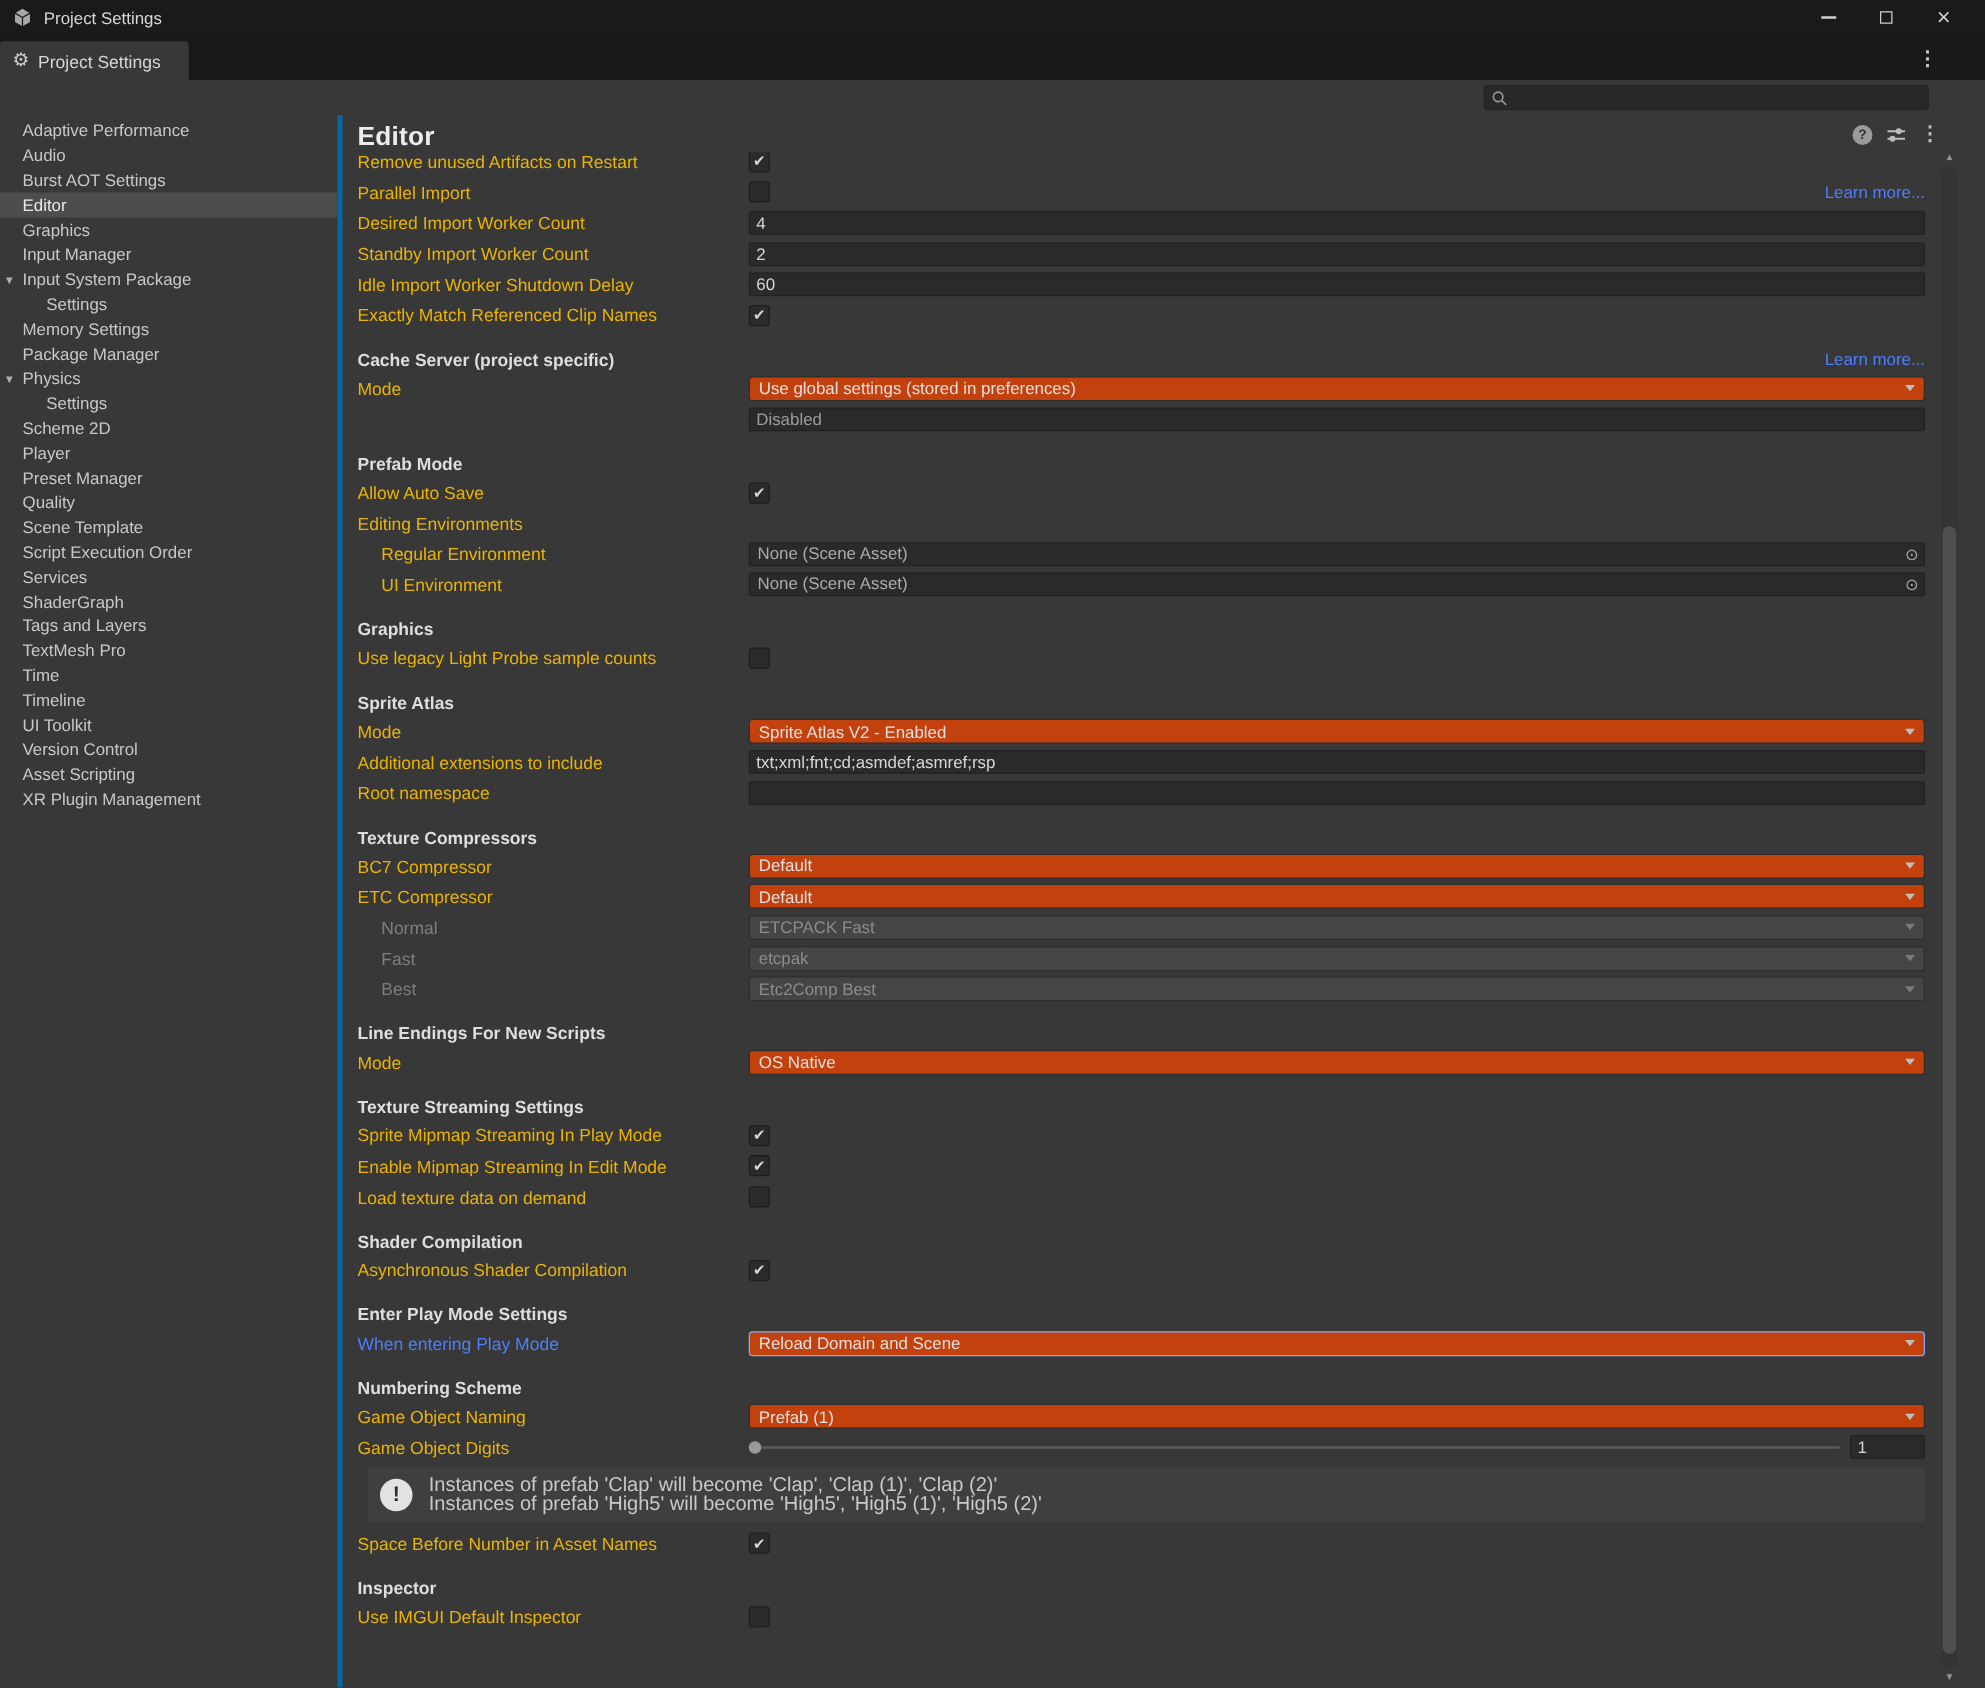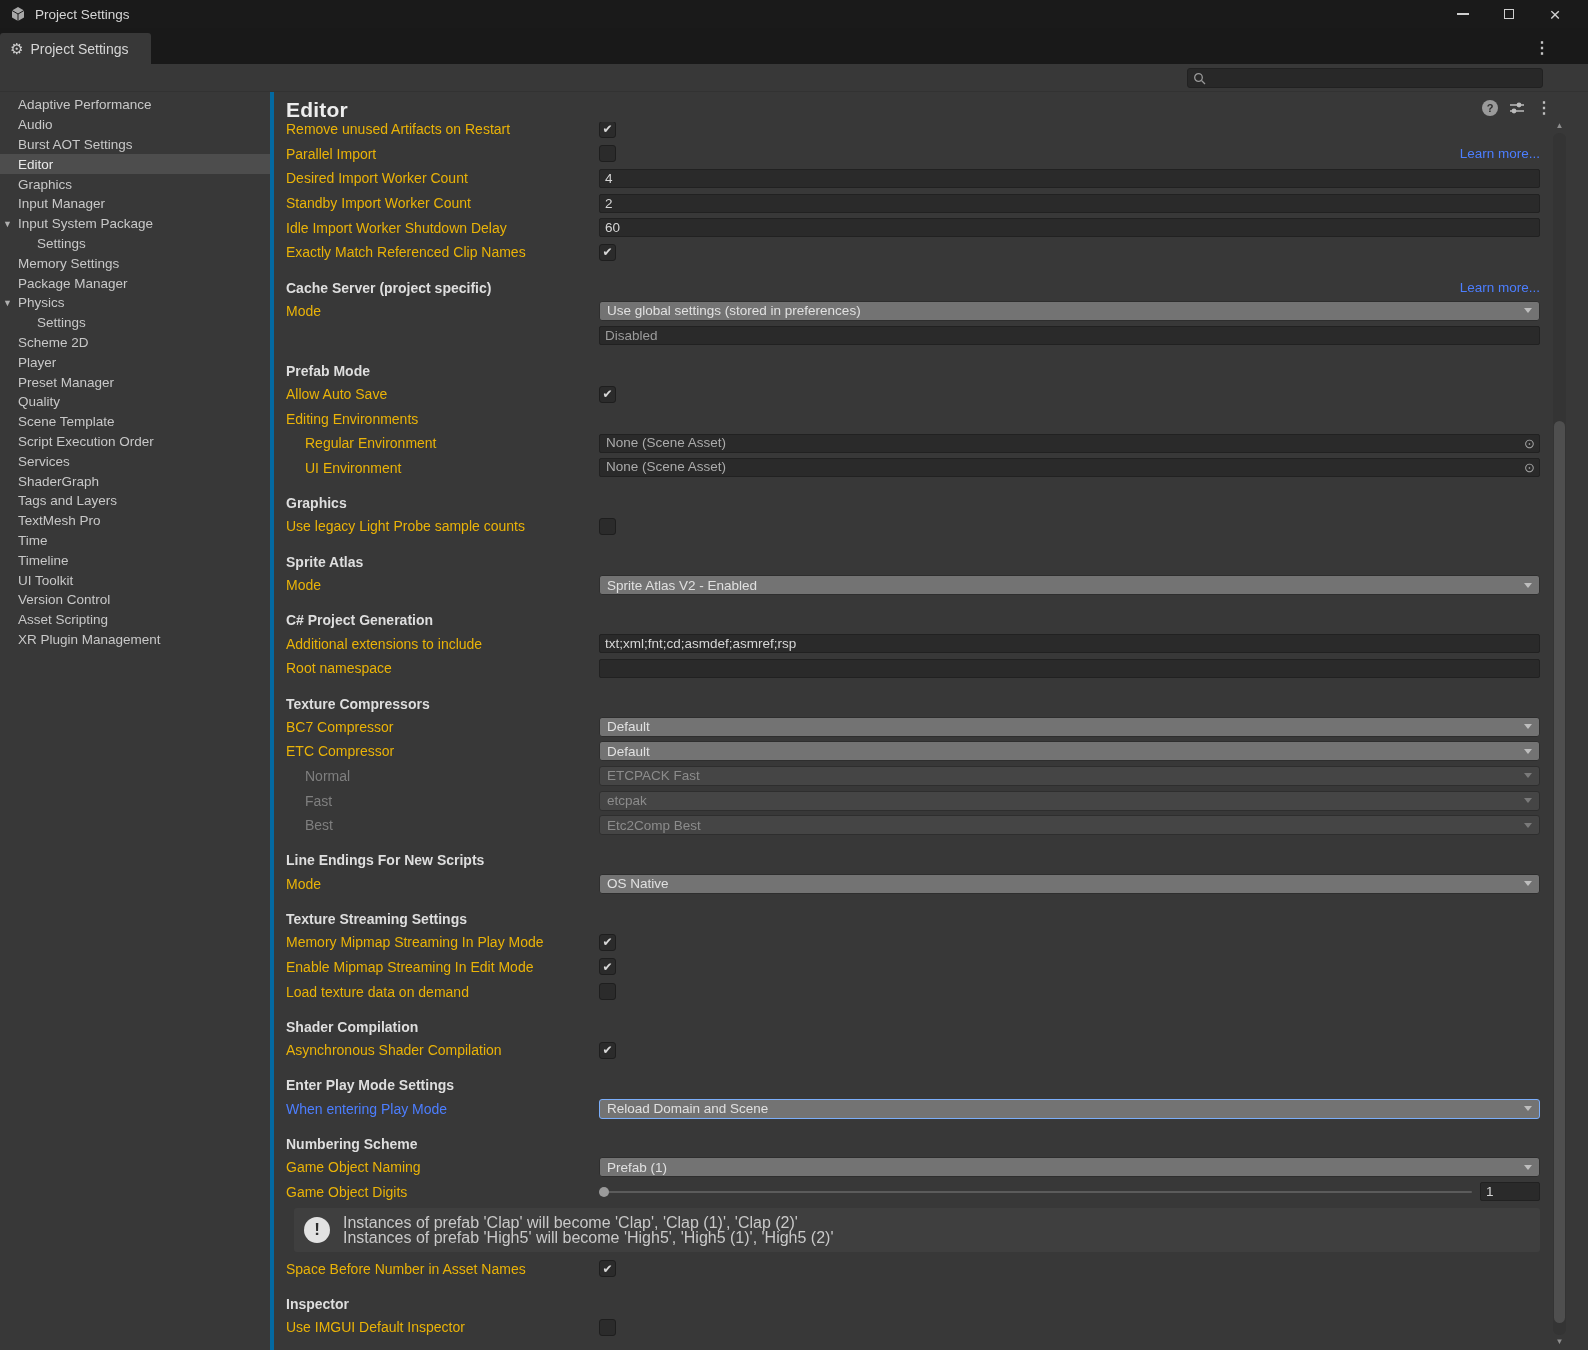--- a/index.html
+++ b/index.html
@@ -63,21 +63,21 @@
 
   .checkbox{width:17px;height:17px;background:#2B2B2B;border:1px solid #1E1E1E;border-radius:3px;
             display:flex;align-items:center;justify-content:center;flex:none}
   .checkbox .mark{color:#D8D8D8;font-size:12px;line-height:1}
 
   .textfield{flex:1;height:19px;background:#2A2A2A;border:1px solid #212121;border-radius:2px;
              padding:0 5px;font-size:13.5px;color:#D6D6D6;display:flex;align-items:center;
              white-space:nowrap;overflow:hidden;min-width:0}
   .textfield.ro{color:#9C9C9C}
 
-  .dropdown{flex:1;height:20px;background:#737373;border:1px solid #2E2E2E;border-radius:3px;
+  .dropdown{flex:1;height:20px;background:#c2410c;border:1px solid #2E2E2E;border-radius:3px;
             padding:0 7px;display:flex;align-items:center;white-space:nowrap;overflow:hidden;min-width:0}
   .dd-val{font-size:13.5px;color:#E0E0E0;flex:1;overflow:hidden}
   .dd-arrow{width:0;height:0;border-left:4px solid transparent;border-right:4px solid transparent;
             border-top:5px solid #BEBEBE;margin-left:8px;flex:none}
   .dropdown.dis{background:#454545}
   .dropdown.dis .dd-val{color:#8C8C8C}
   .dropdown.dis .dd-arrow{border-top-color:#7A7A7A}
   .dropdown.focus{border-color:var(--focus)}
 
   .objfield{flex:1;height:19px;background:#2A2A2A;border:1px solid #212121;border-radius:2px;
@@ -350,23 +350,20 @@
         </div>
         <div class="row">
           <span class="row-label">Mode</span>
           <div class="row-ctl">
             <div class="dropdown">
               <span class="dd-val">Sprite Atlas V2 - Enabled</span>
               <span class="dd-arrow"></span>
             </div>
           </div>
         </div>
-        <div class="section-head">
-          <span class="section-title">C# Project Generation</span>
-        </div>
         <div class="row">
           <span class="row-label">Additional extensions to include</span>
           <div class="row-ctl">
             <div class="textfield">txt;xml;fnt;cd;asmdef;asmref;rsp</div>
           </div>
         </div>
         <div class="row">
           <span class="row-label">Root namespace</span>
           <div class="row-ctl">
             <div class="textfield"></div>
@@ -429,21 +426,21 @@
             <div class="dropdown">
               <span class="dd-val">OS Native</span>
               <span class="dd-arrow"></span>
             </div>
           </div>
         </div>
         <div class="section-head">
           <span class="section-title">Texture Streaming Settings</span>
         </div>
         <div class="row">
-          <span class="row-label">Memory Mipmap Streaming In Play Mode</span>
+          <span class="row-label">Sprite Mipmap Streaming In Play Mode</span>
           <div class="row-ctl">
             <span class="checkbox">
               <span class="mark">✔</span>
             </span>
           </div>
         </div>
         <div class="row">
           <span class="row-label">Enable Mipmap Streaming In Edit Mode</span>
           <div class="row-ctl">
             <span class="checkbox">

